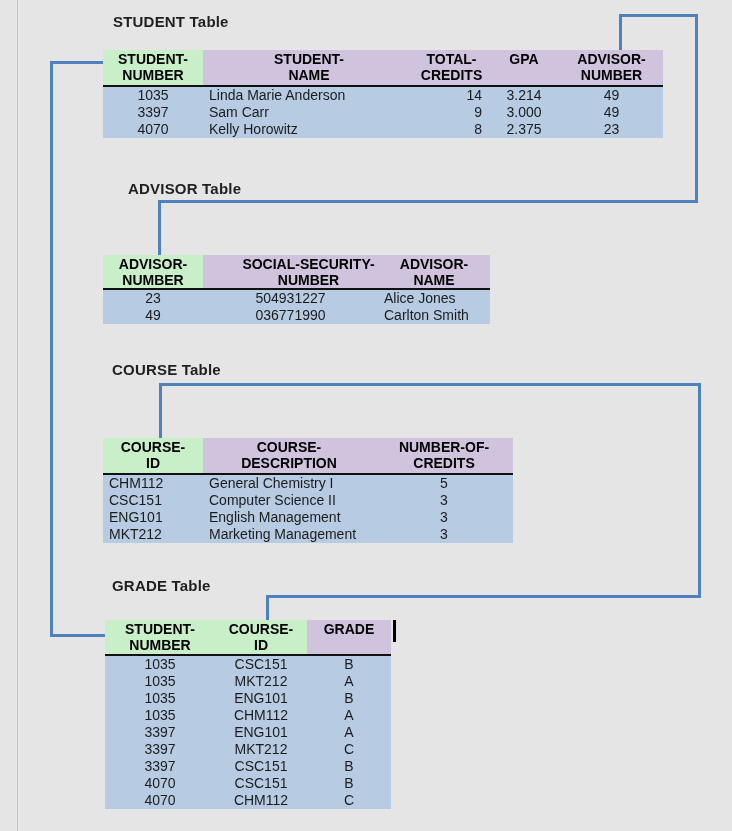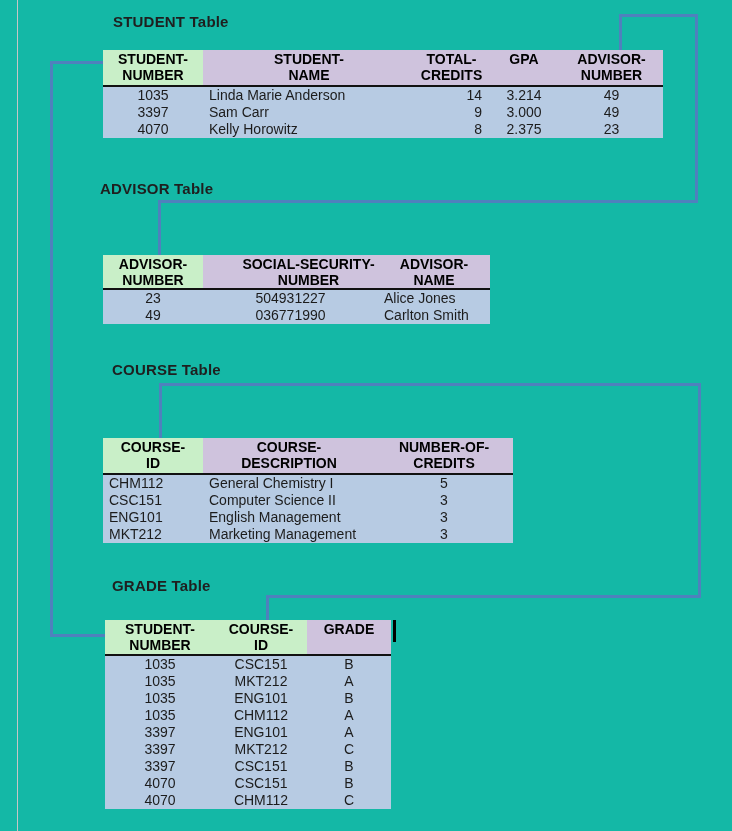--- a/index.html
+++ b/index.html
@@ -1,17 +1,17 @@
 <!DOCTYPE html>
 <html style="--green: #c9efc8; --purple: #cfc3dd; --blue: #b7cbe3; --line: #4f81bd; --rule: #111111; --pageborder: #c6c6c6;"><head>
 <meta charset="utf-8">
 <style>
   html,body{margin:0;padding:0;background:#ffffff;}
   .canvas{
-    position:relative;width:732px;height:831px;background:#14b8a6;
+    position:relative;width:732px;height:831px;background:#e5e5e5;
     font-family:"Liberation Sans",sans-serif;overflow:hidden;
   }
   .pborder{position:absolute;left:17px;top:0;width:1px;height:831px;background:var(--pageborder,#c6c6c6);}
   .title{position:absolute;font-size:15px;font-weight:bold;color:#1f1f1f;white-space:nowrap;letter-spacing:0.2px;}
   .seg{position:absolute;background:var(--line,#4f81bd);}
   .caret{position:absolute;left:393px;top:620px;width:3px;height:22px;background:#000;}
   .tbl{position:absolute;}
   .thead{display:flex;}
   .th{
     box-sizing:border-box;font-size:14px;font-weight:bold;color:#000;
@@ -43,21 +43,21 @@
   <div class="seg" style="left:158px;top:200px;width:540px;height:3px;"></div>
   <div class="seg" style="left:158px;top:200px;width:3px;height:57px;"></div>
 
   <div class="seg" style="left:159px;top:383px;width:3px;height:56px;"></div>
   <div class="seg" style="left:159px;top:383px;width:542px;height:3px;"></div>
   <div class="seg" style="left:698px;top:383px;width:3px;height:215px;"></div>
   <div class="seg" style="left:266px;top:595px;width:435px;height:3px;"></div>
   <div class="seg" style="left:266px;top:595px;width:3px;height:27px;"></div>
 
   <div class="title" style="left:113px;top:13px;">STUDENT Table</div>
-  <div class="title" style="left:100px;top:180px;">ADVISOR Table</div>
+  <div class="title" style="left:128px;top:180px;">ADVISOR Table</div>
   <div class="title" style="left:112px;top:361px;">COURSE Table</div>
   <div class="title" style="left:112px;top:577px;">GRADE Table</div>
 
   <div class="tbl" style="left: 103px; top: 50px; width: 560px;">
       <div class="thead" style="height: 35px;">
         <div class="th key" style="width: 100px;">
           <div>STUDENT-</div>
           <div>NUMBER</div>
         </div>
         <div class="th attr" style="width: 212px;">

